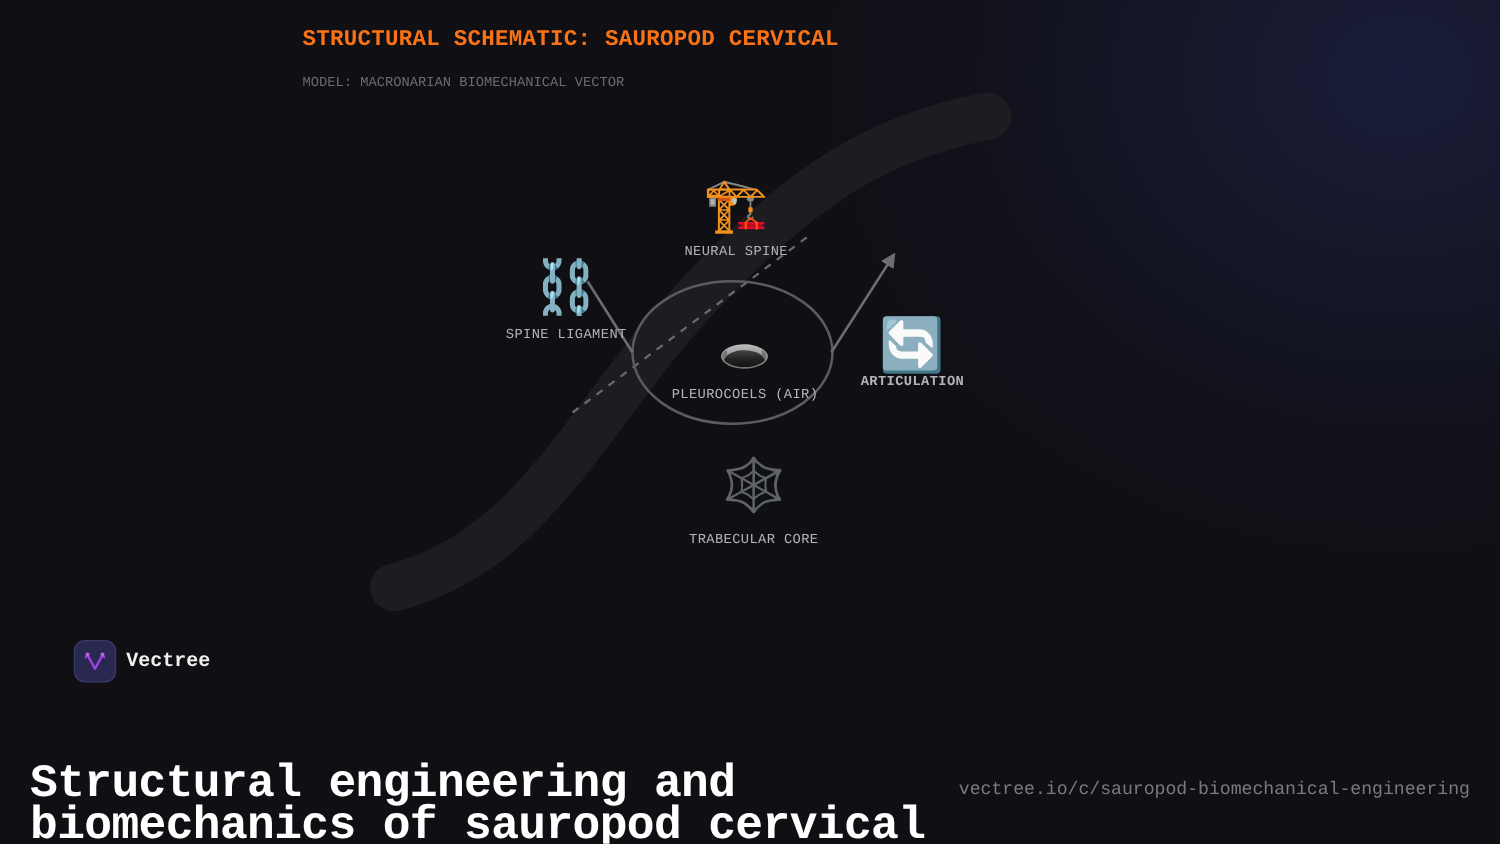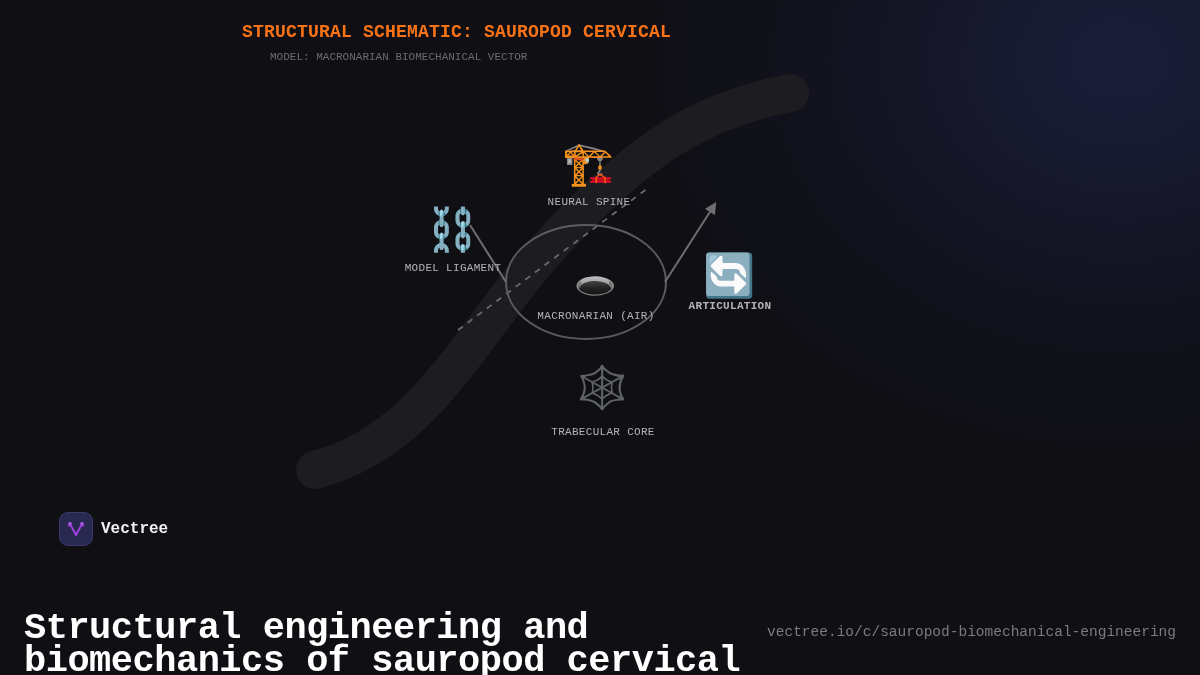--- a/index.html
+++ b/index.html
@@ -15,22 +15,22 @@
       radial-gradient(ellipse 620px 520px at 1120px 60px, rgba(30,34,70,0.75), rgba(20,22,40,0.35) 55%, rgba(15,15,20,0) 80%);
     pointer-events:none;
   }
   svg.diagram { position:absolute; left:0; top:0; }
   .schem-title {
     position:absolute; left:242px; top:22px;
     font-weight:bold; font-size:18px; letter-spacing:0.2px;
     color:#f97316;
   }
   .schem-sub {
-    position:absolute; left:242px; top:51px;
-    font-size:11px; color:#6b6b70;margin-left:28px;
+    position:absolute; left:242px; top:61px;
+    font-size:11px; color:#6b6b70;
   }
   .node { position:absolute; text-align:center; }
   .node .ic { display:block; font-size:42px; line-height:48px;
     font-family:"DejaVu Sans", sans-serif; }
   .node .lbl { display:block; font-size:11px; color:#b4b4b8; letter-spacing:0.3px; white-space:nowrap;text-align:center; }
   .brand { position:absolute; left:24px; top:512px; display:flex; align-items:center; gap:8px;padding-left:35px; }
   .logo {
     width:32px; height:32px; border-radius:9px; background:#282850;
     border:1px solid #3a3a6a; display:flex; align-items:center; justify-content:center;
   }
@@ -67,26 +67,26 @@
 <div class="schem-title">STRUCTURAL SCHEMATIC: SAUROPOD CERVICAL</div>
 <div class="schem-sub">MODEL: MACRONARIAN BIOMECHANICAL VECTOR</div>
 
 <div class="node" style="left:539px; top:140px; width:100px;">
   <span class="ic">🏗️</span>
   <span class="lbl" style="margin-top:8px;">NEURAL SPINE</span>
 </div>
 
 <div class="node" style="left:398px; top:206px; width:110px;">
   <span class="ic">⛓️</span>
-  <span class="lbl" style="margin-top:8px;">MODEL LIGAMENT</span>
+  <span class="lbl" style="margin-top:8px;">SPINE LIGAMENT</span>
 </div>
 
 <div class="node" style="left:531px; top:260px; width:130px;">
   <span class="ic" style="font-size:34px; line-height:40px;">🕳️</span>
-  <span class="lbl" style="margin-top:10px;">MACRONARIAN (AIR)</span>
+  <span class="lbl" style="margin-top:10px;">PLEUROCOELS (AIR)</span>
 </div>
 
 <div class="node" style="left:680px; top:252px; width:100px;">
   <span class="ic">🔄</span>
   <span class="lbl" style="font-weight:bold;">ARTICULATION</span>
 </div>
 
 <div class="node" style="left:548px; top:364px; width:110px;">
   <span class="ic" style="color:#77777a;">🕸️</span>
   <span class="lbl" style="margin-top:14px;">TRABECULAR CORE</span>

